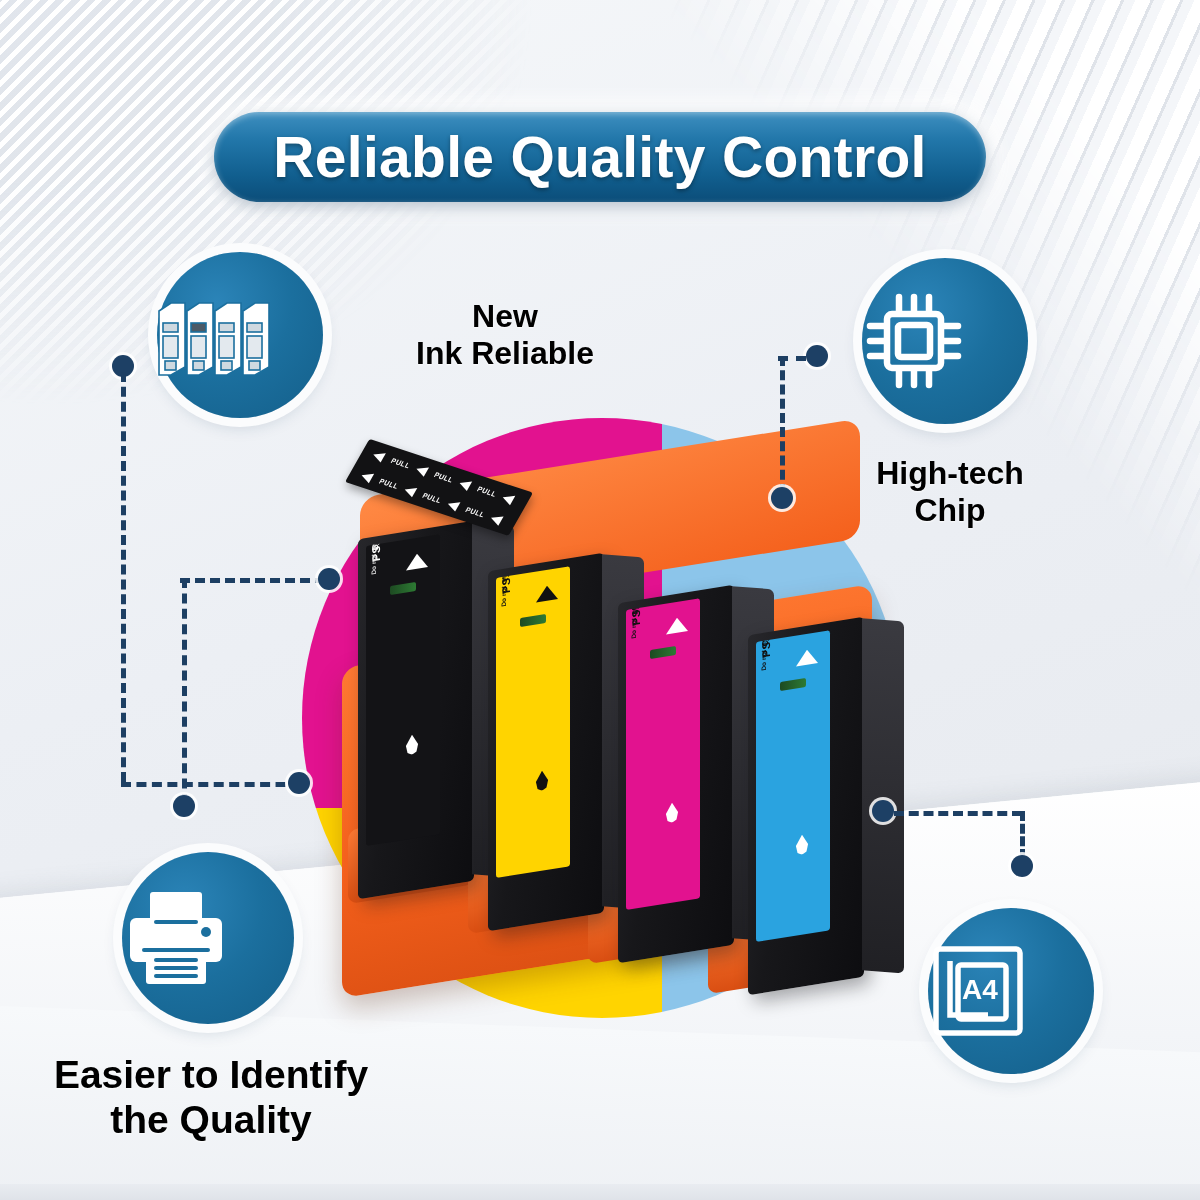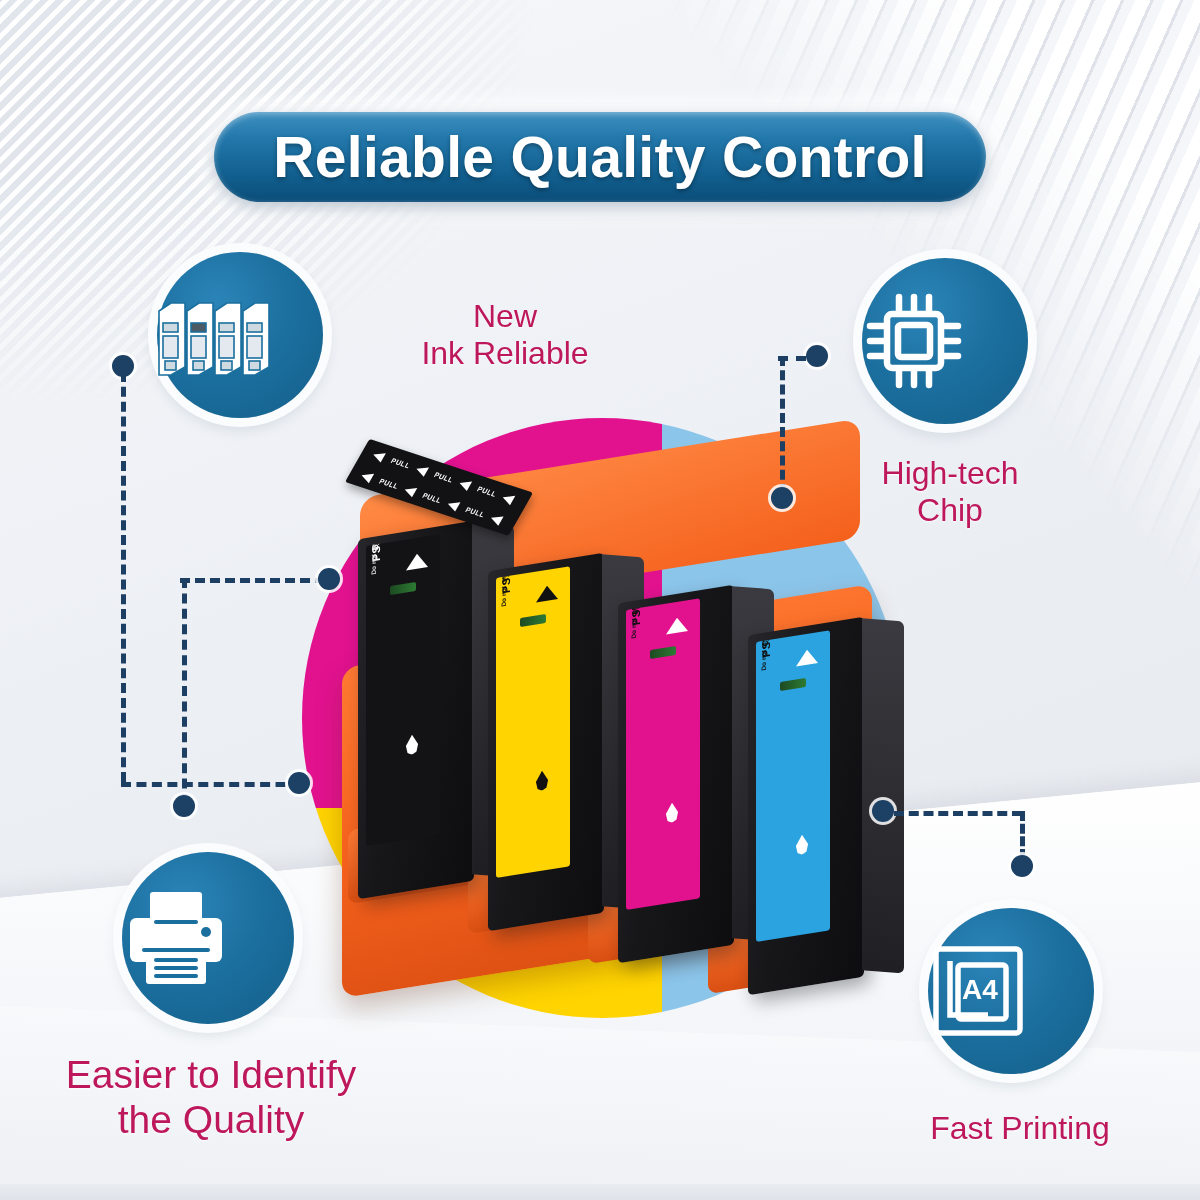--- a/index.html
+++ b/index.html
@@ -93,21 +93,21 @@
     overflow:hidden;box-shadow:3px 4px 10px rgba(0,0,0,.35);}
   .pull-row{position:absolute;color:#fff;font-size:7px;font-weight:bold;letter-spacing:.5px;}
   .pull-arrow{position:absolute;width:0;height:0;border-top:5px solid transparent;
     border-bottom:5px solid transparent;border-right:11px solid #fff;}
 
   
   .fcircle{position:absolute;border-radius:50%;
     background:radial-gradient(circle at 36% 30%,#2b84b8 0%,#1b6f9e 48%,#145f8a 100%);
     box-shadow:0 0 0 9px #fbfcfd,0 6px 18px rgba(20,60,90,.22);
     display:flex;align-items:center;}
-  .flabel{position:absolute;color:#be185d;font-weight:normal;line-height:1.16;
+  .flabel{position:absolute;color:#000000;font-weight:bold;line-height:1.16;
     text-align:center;text-shadow:0 1px 2px rgba(255,255,255,.85);}
 
   
   .dash-h{position:absolute;height:0;border-top:5px dashed #1d3f63;}
   .dash-v{position:absolute;width:0;border-left:5px dashed #1d3f63;}
   .node{position:absolute;width:22px;height:22px;border-radius:50%;
     background:#1d4065;box-shadow:0 0 0 3px rgba(255,255,255,.85);}
 
   svg{display:block;}
 </style>
@@ -328,17 +328,14 @@
       <svg width="100" height="100" viewBox="0 0 100 100">
         <g stroke="#ffffff" stroke-width="5.5" fill="none">
           <rect x="8" y="8" width="84" height="84" rx="4"></rect>
           <rect x="30" y="24" width="48" height="54" rx="3"></rect>
           <path d="M22 20 L22 74 L60 74"></path>
         </g>
         <text x="52" y="58" font-family="Liberation Sans, sans-serif" font-size="28" font-weight="bold" fill="#ffffff" text-anchor="middle">A4</text>
       </svg>
     </span>
   </div>
-  <div class="flabel" style="left:880px;top:1110px;width:280px;font-size:32px;">
-    <div>Fast Printing</div>
-  </div>
 
 </div>
 
 </body></html>

